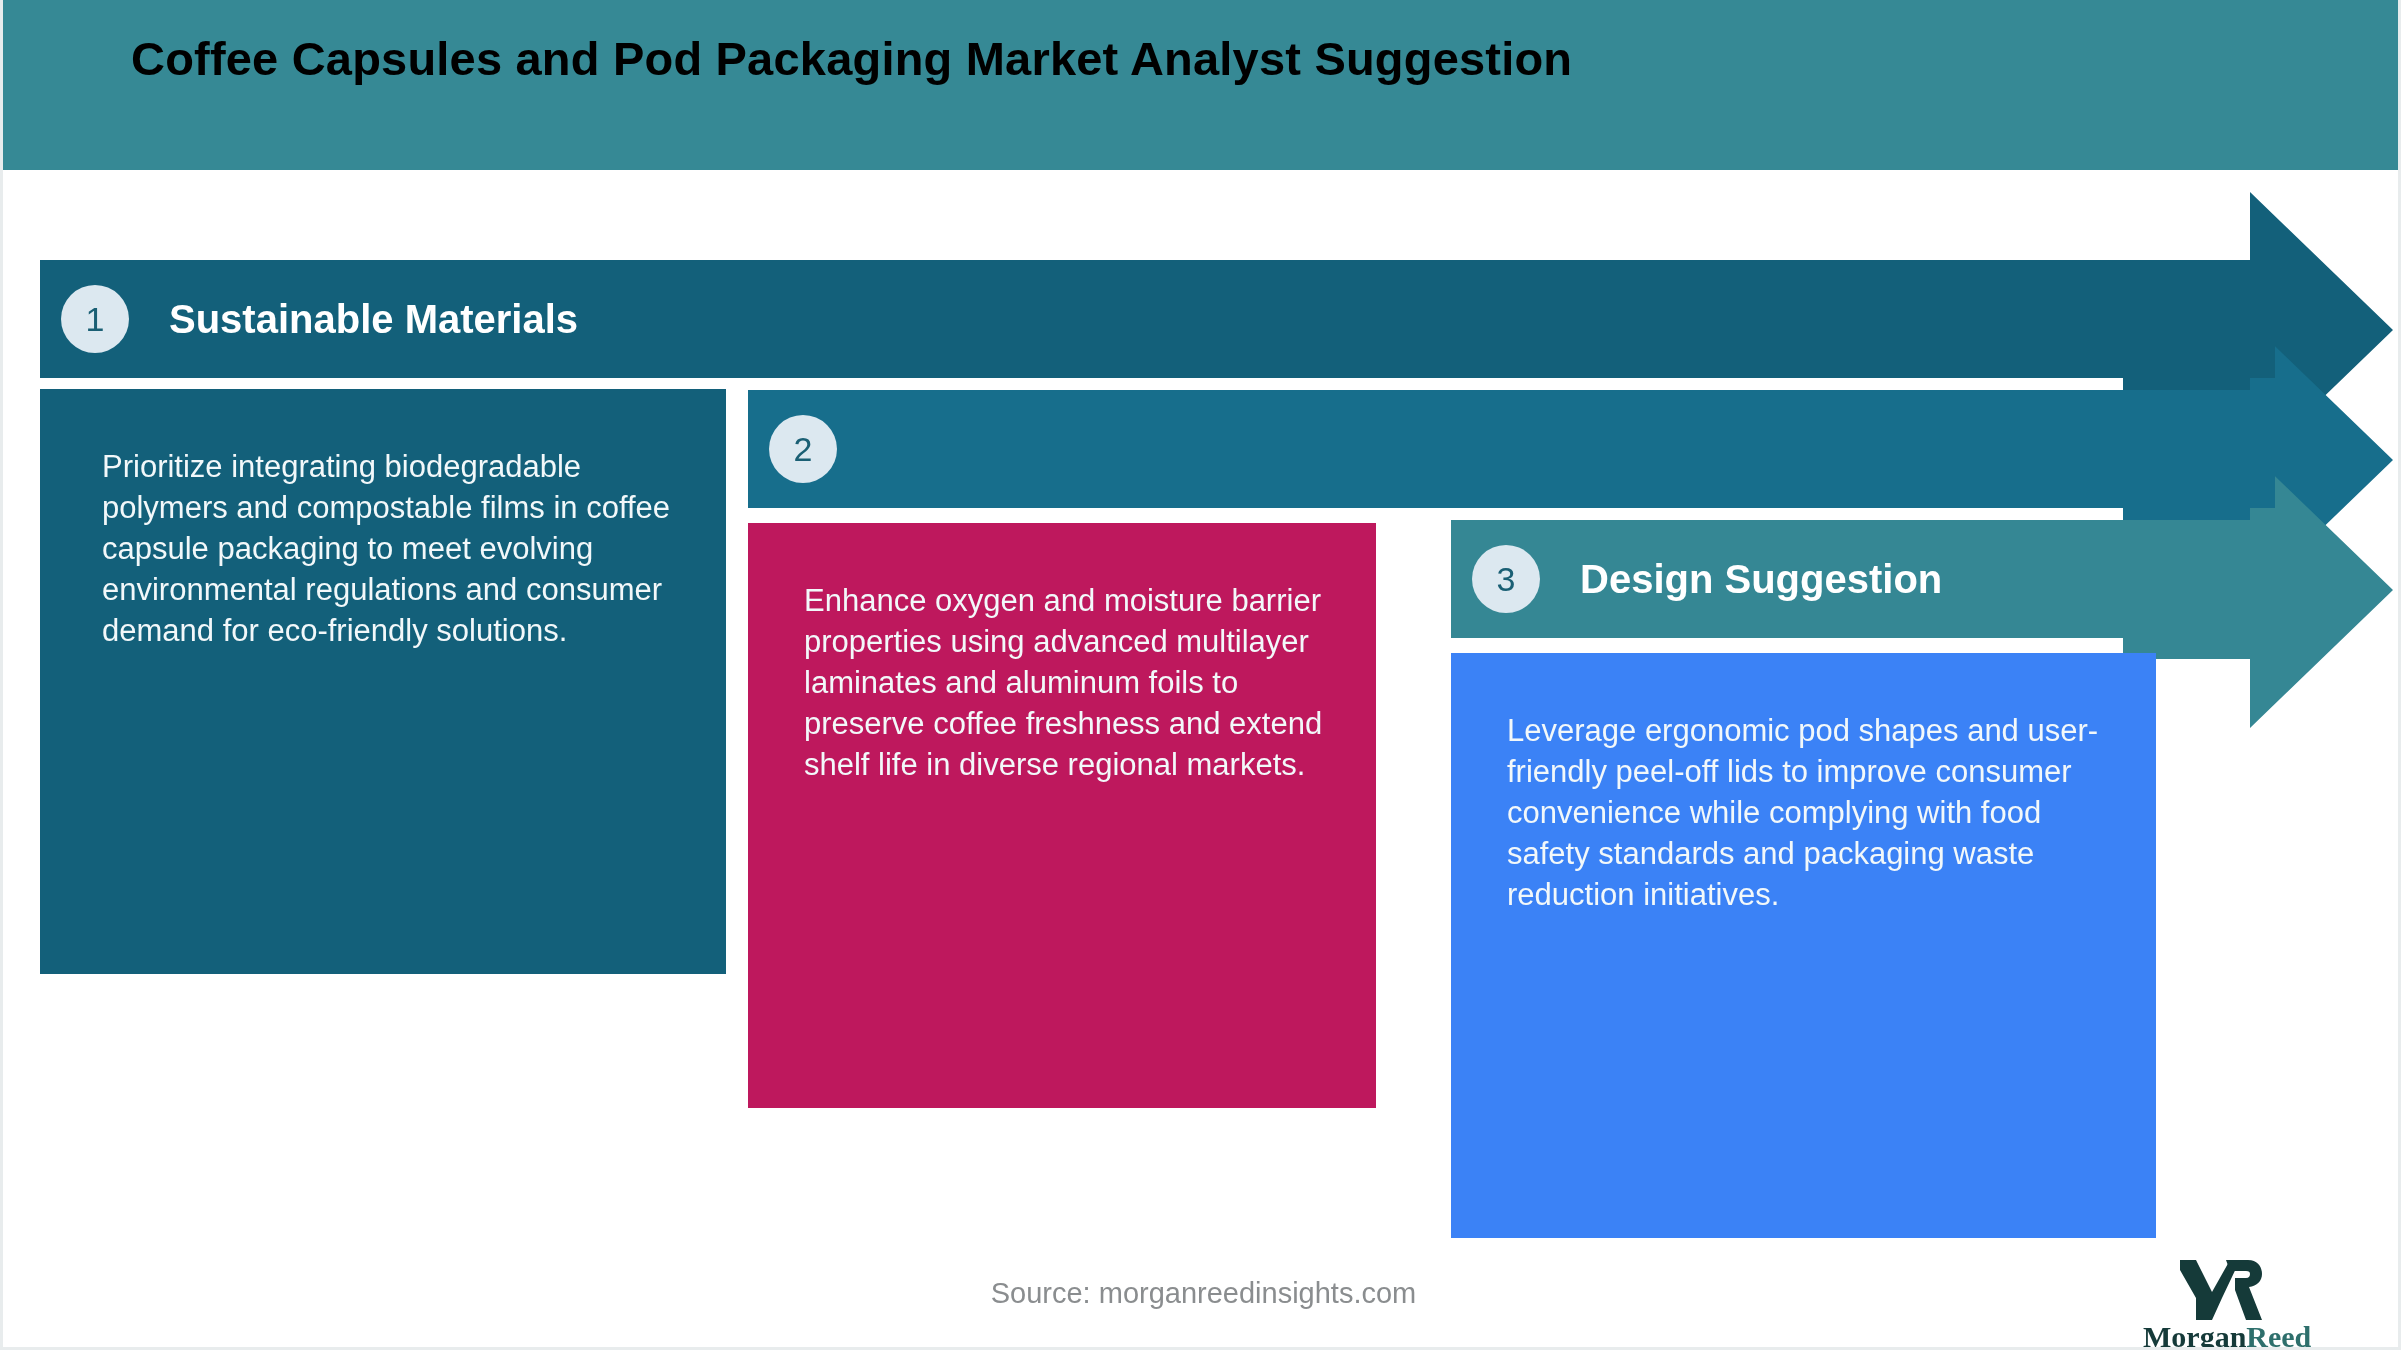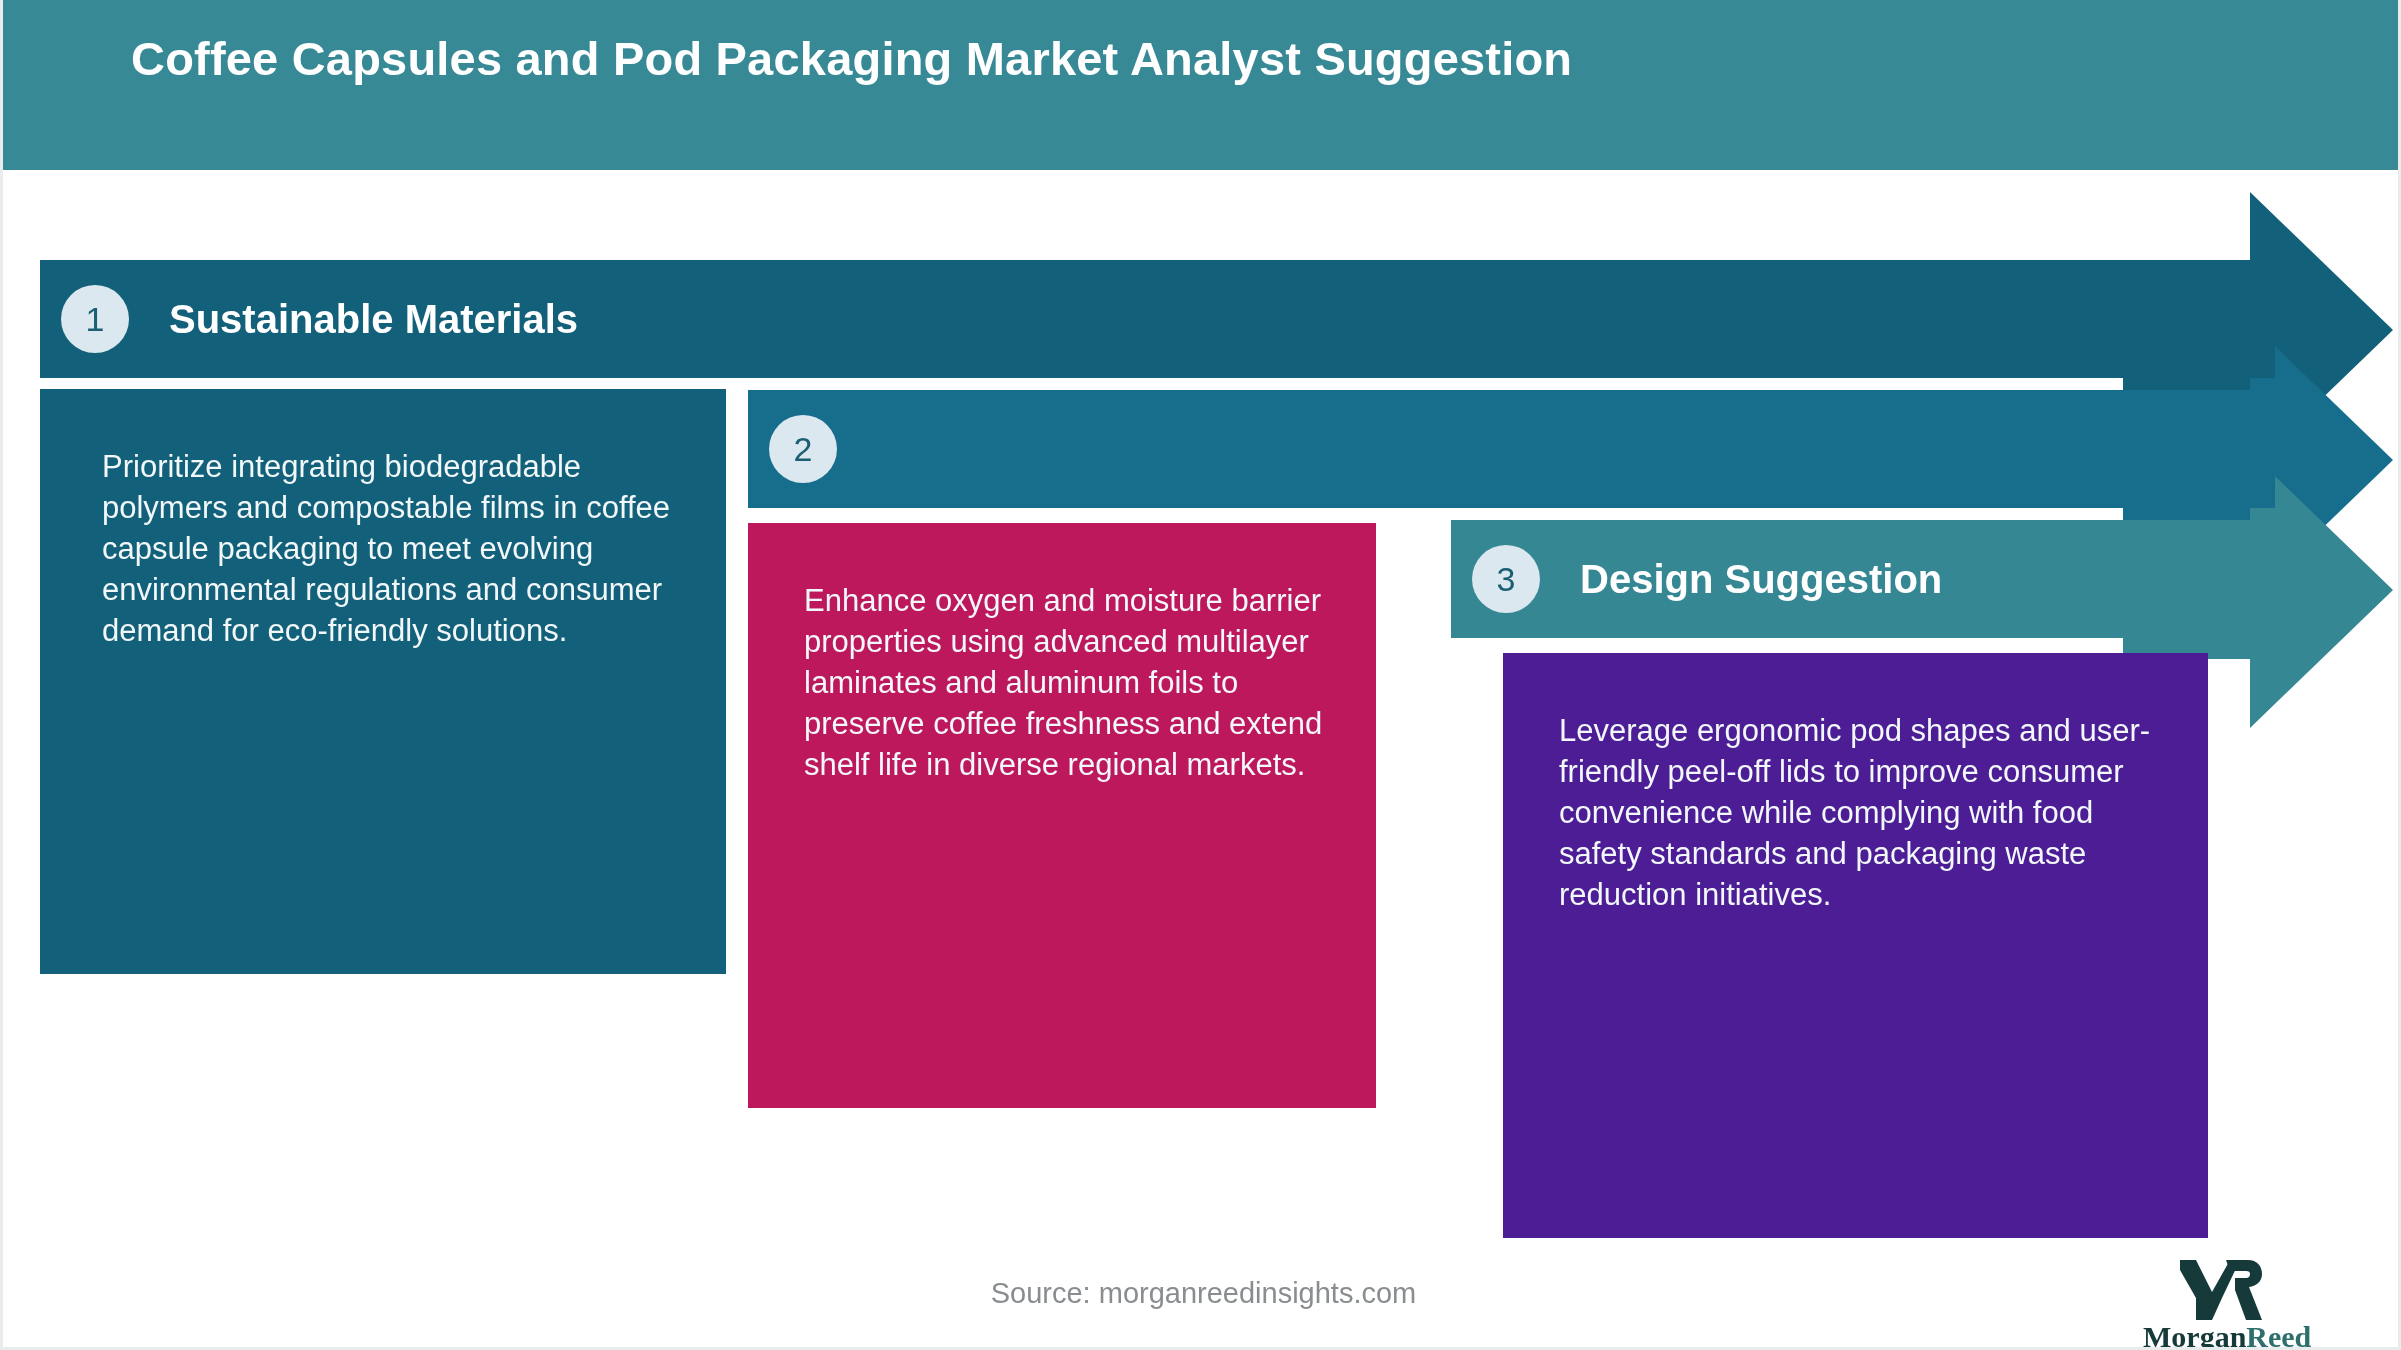--- a/index.html
+++ b/index.html
@@ -30,21 +30,21 @@
     top: 0;
     width: 2401px;
     height: 170px;
     background: #368995;
   }
   #page-title {
     position: absolute;
     left: 128px;
     top: 30px;
     width: 1900px;
-    color: #ffffff;
+    color: #000000;
     font-size: 47px;
     font-weight: bold;
     letter-spacing: 0.2px;
     line-height: 1.25;
     white-space: nowrap;
   }
 
   
   .arrow-layer {
     position: absolute;
@@ -94,21 +94,21 @@
   }
 
   
   #head-1 { left: 37px;  top: 260px; width: 2235px; height: 118px; background: #13607a; padding-left: 21px; }
   #body-1 { left: 37px;  top: 389px; width: 686px;  height: 585px; background: #13607a; padding: 58px 38px 0 62px; }
   
   #head-2 { left: 745px; top: 390px; width: 1527px; height: 118px; background: #176e8c; padding-left: 21px; }
   #body-2 { left: 745px; top: 523px; width: 628px;  height: 585px; background: #be185d; padding: 58px 28px 0 56px; }
   
   #head-3 { left: 1448px; top: 520px; width: 824px; height: 118px; background: #358794; padding-left: 21px; }
-  #body-3 { left: 1500px; top: 653px; width: 705px; height: 585px; background: #4c1d95; padding: 58px 30px 0 56px; }
+  #body-3 { left: 1448px; top: 653px; width: 705px; height: 585px; background: #3b82f6; padding: 58px 30px 0 56px; }
 
   
   #source-text {
     position: absolute;
     left: 0;
     top: 1277px;
     width: 2401px;
     text-align: center;
     color: #8a8d8f;
     font-size: 29px;

